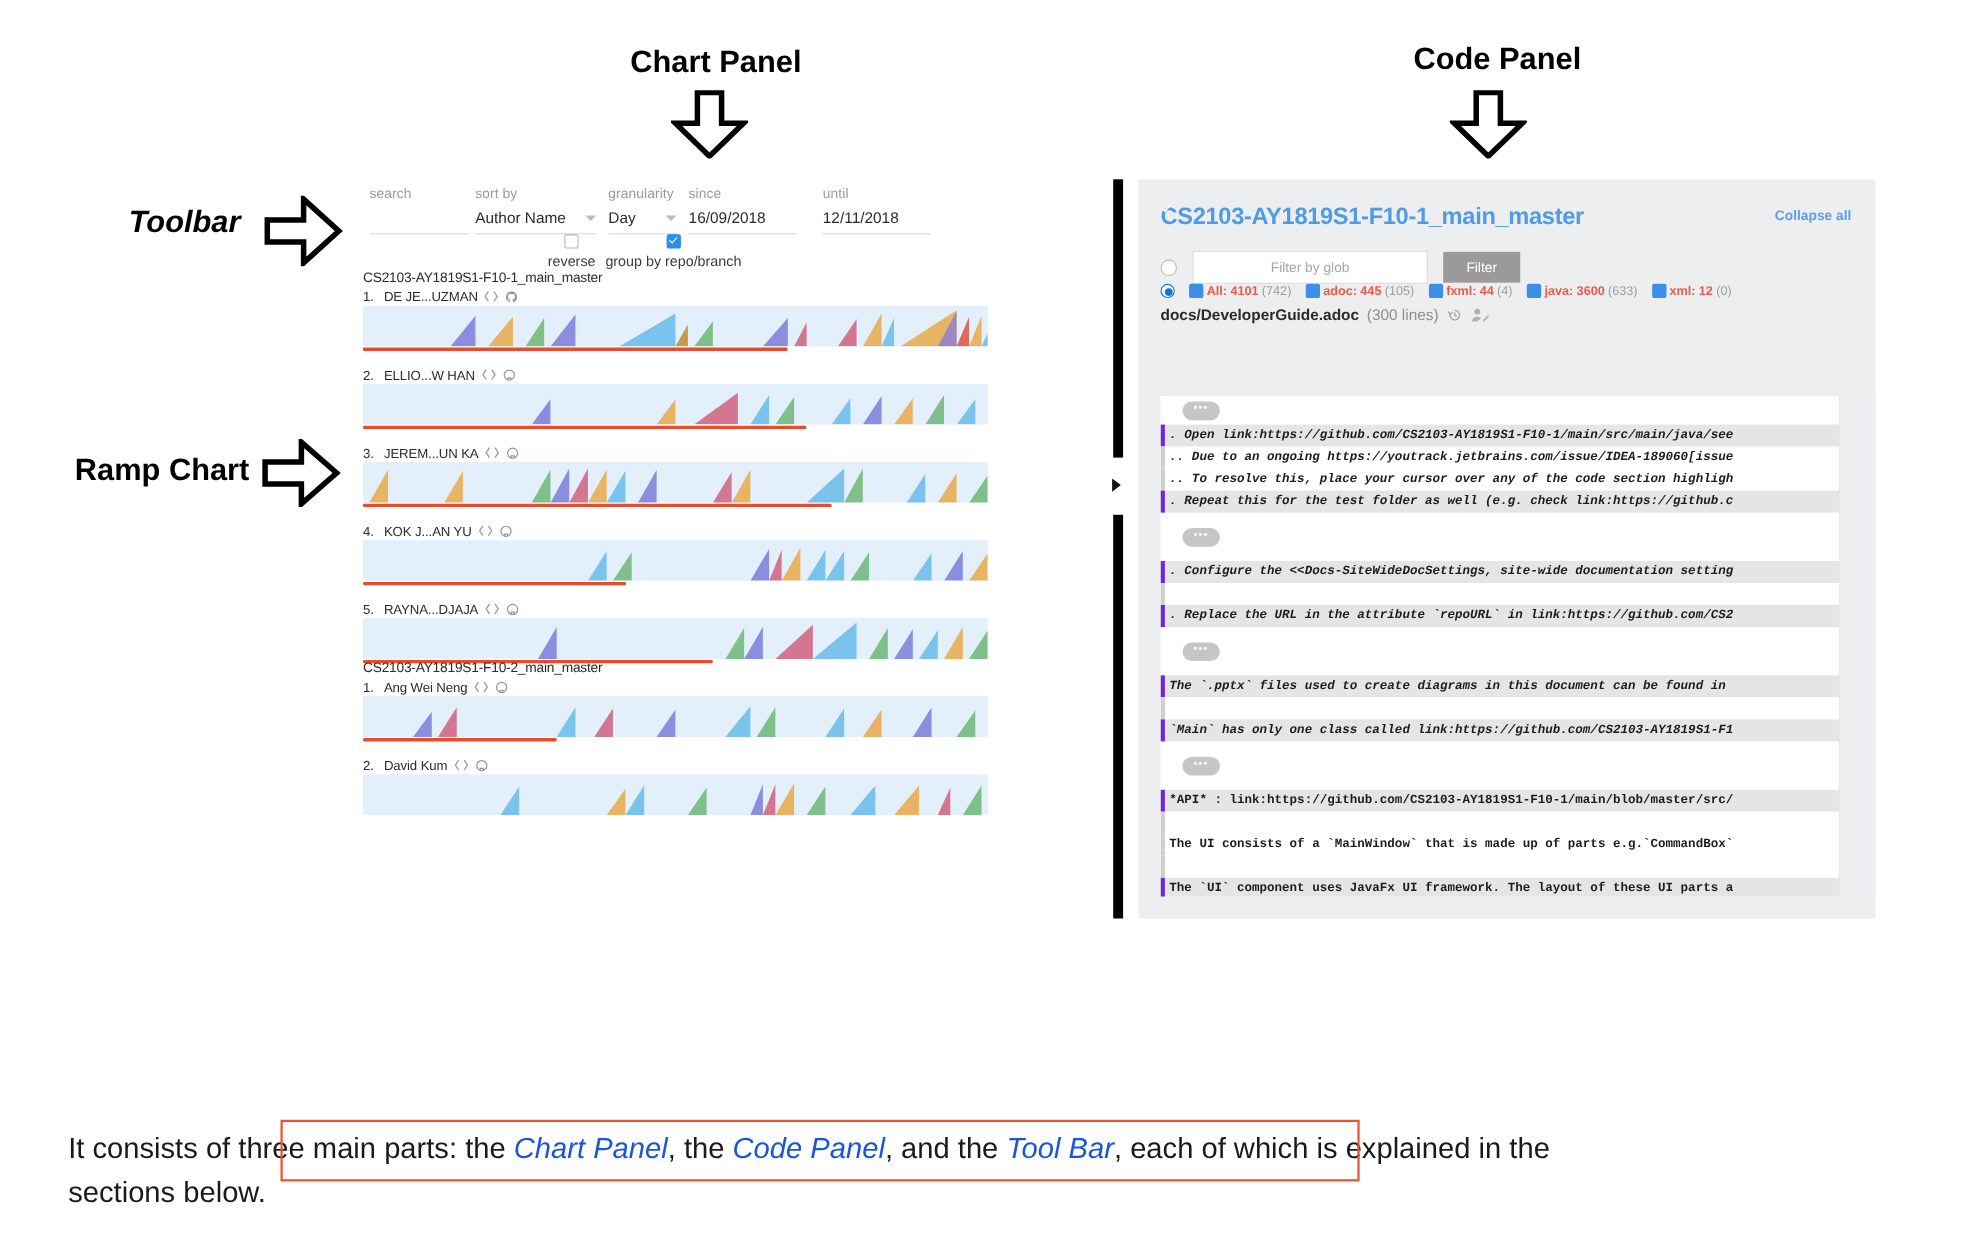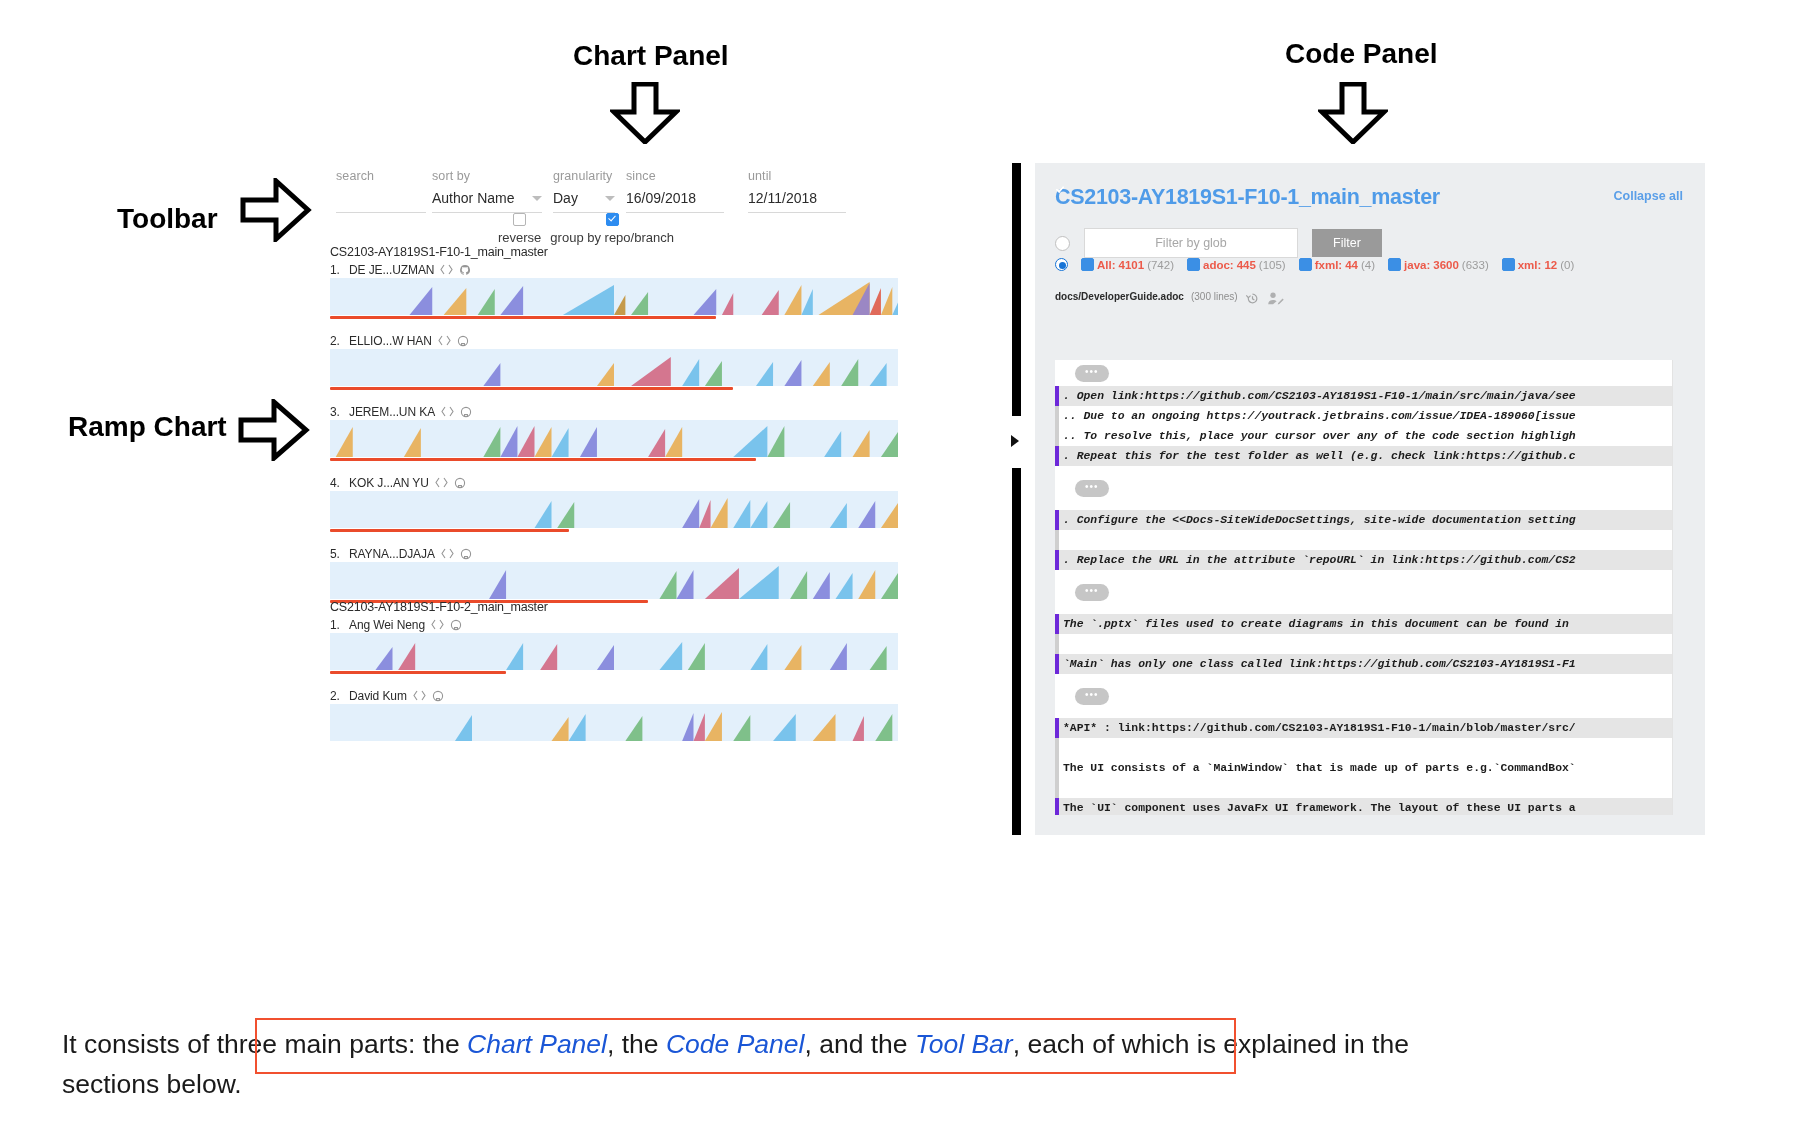--- a/index.html
+++ b/index.html
@@ -69,21 +69,21 @@
   .glob-btn{width:70px;height:28px;background:#9a9a9a;color:#fff;font-size:12.5px;
        display:flex;align-items:center;justify-content:center;}
   .cp-types{display:flex;align-items:center;gap:13px;font-size:11.5px;
             font-weight:bold;}
   .ftype{display:flex;align-items:center;gap:3px;}
   .ftype .nm{color:#ec5a4a;}
   .ftype .ct{color:#9c9c9c;font-weight:normal;}
   .cbox.blue{background:#3b8fe5;border-color:#3b8fe5;}
   .cbox.blue:after{content:"";position:absolute;left:3px;top:0px;width:3px;height:6px;
         border:solid #fff;border-width:0 1.6px 1.6px 0;transform:rotate(42deg);}
-  .cp-file{display:flex;gap:7px;margin-top:20px;font-size:10px;
+  .cp-file{display:flex;gap:7px;margin-top:7px;font-size:14px;
            color:#2a2a2a;font-weight:600;}
   .cp-file .lines{color:#8e8e8e;font-weight:400;}
 
   .code-box{position:absolute;left:20px;top:197px;width:617px;height:455px;background:#fff;
             overflow:hidden;border-right:1px solid #e3e3e3;}
   .code-line{height:20px;display:flex;align-items:center;font-family:"Liberation Mono",monospace;
              font-size:11.4px;white-space:pre;overflow:hidden;font-style:italic;font-weight:bold;
              color:#1c1c1c;padding-left:4px;}
   .code-line.added{background:#e5e5e5;border-left:4px solid #6d28d9;}
   .code-line.ctx{background:#fff;border-left:4px solid #cfcfcf;}
@@ -111,21 +111,21 @@
     </svg>
 </div>
 
 <div class="anno-label" style="left:1285px;top:38px;font-size:28px;">Code Panel</div>
 <div class="arrow" style="left:1318px;top:82px;">
   <svg width="70" height="62" viewBox="0 0 70 62">
       <polygon points="24,2 46,2 46,30 66,30 35,60 4,30 24,30" fill="#fff" stroke="#000" stroke-width="5" stroke-linejoin="miter"></polygon>
     </svg>
 </div>
 
-<div class="anno-label" style="left:117px;top:203px;font-size:28px;">Toolbar</div>
+<div class="anno-label" style="left:117px;top:186px;font-size:28px;font-style:italic;">Toolbar</div>
 <div class="arrow" style="left:240px;top:178px;">
   <svg width="72" height="64" viewBox="0 0 72 64">
       <polygon points="3,22 36,22 36,3 68,32 36,61 36,42 3,42" fill="#fff" stroke="#000" stroke-width="5" stroke-linejoin="miter"></polygon>
     </svg>
 </div>
 
 <div class="anno-label" style="left:527px;top:256px;font-size:25px;">Repo Link</div>
 <div class="arrow" style="left:424px;top:258px;">
   <svg width="96" height="32" viewBox="0 0 96 32">
       <polygon points="3,16 26,3 26,10 93,10 93,22 26,22 26,29" fill="#fff" stroke="#000" stroke-width="4.5" stroke-linejoin="miter"></polygon>

